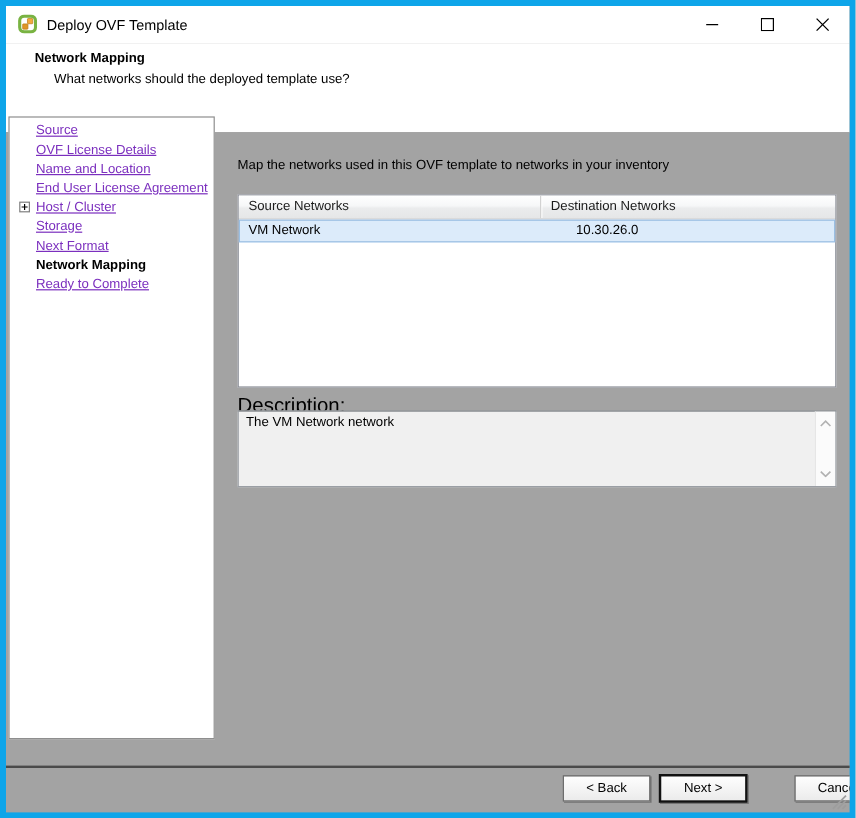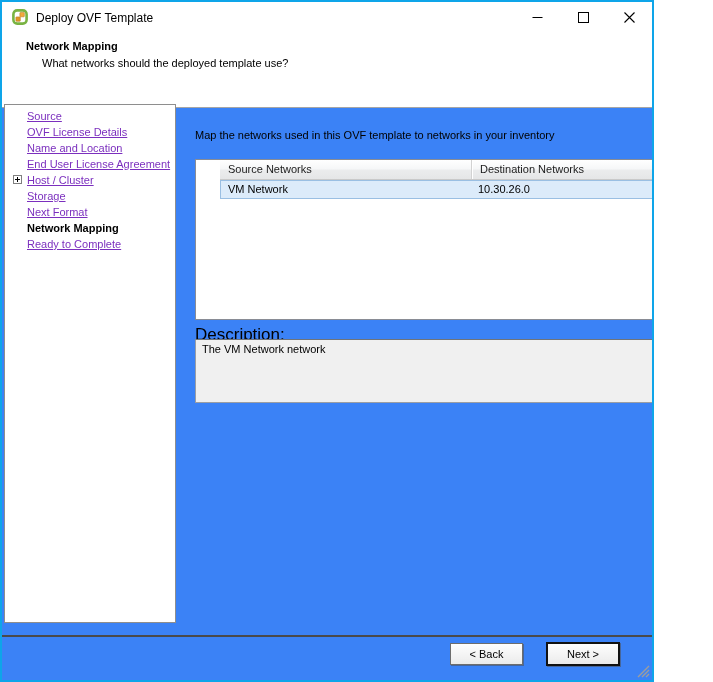--- a/index.html
+++ b/index.html
@@ -1,73 +1,73 @@
 <!DOCTYPE html>
 <html><head>
 <meta charset="utf-8">
 <style>
   * { margin:0; padding:0; box-sizing:border-box; }
   html,body { background:#ffffff; }
   body { font-family:"Liberation Sans", sans-serif; }
 
   .window {
-    position:relative; width:654px; height:682px;
-    background:#3b82f6; border:2px solid #0ea5e9;
+    position:relative; width:713px; height:682px;
+    background:#a3a3a3; border:5px solid #0ea5e9;
     overflow:hidden; font-size:11px; color:#000;
   }
 
   
   .titlebar { position:absolute; top:0; left:0; right:0; height:31px; background:#fff; }
   .app-icon { position:absolute; left:10px; top:7px; width:16px; height:16px; }
   .title-text { position:absolute; left:34px; top:9px; font-size:12px; white-space:nowrap; }
   .win-controls { position:absolute; right:0; top:0; height:31px; display:flex; }
   .win-btn { width:46px; height:31px; display:flex; align-items:center; justify-content:center; cursor:pointer; }
 
   
   .header { position:absolute; top:31px; left:0; right:0; height:74px; background:#fff; }
   .header-title { position:absolute; left:24px; top:7px; font-weight:bold; font-size:11px; }
   .header-sub { position:absolute; left:40px; top:24px; font-size:11px; }
   .hsep { position:absolute; top:105px; left:0; width:711px; height:1px; background:#a5a5a5; }
 
   
-  .sidebar { position:absolute; left:2px; top:102px; width:172px; height:519px; background:#fff; border:1px solid #8e8e8e;padding-left:24px; }
+  .sidebar { position:absolute; left:2px; top:92px; width:172px; height:519px; background:#fff; border:1px solid #8e8e8e;padding-left:24px; }
   .nav { position:absolute; top:3px; left:0; right:0; }
   .nav-item { position:relative; height:16px; line-height:16px; padding-left:22px; white-space:nowrap; font-size:11px; }
   .nav-item.link { color:#7b2fbe; text-decoration:underline; cursor:pointer; }
   .nav-item.current { font-weight:bold; color:#000; }
   .expand-box { position:absolute; left:8px; top:3px; width:9px; height:9px; border:1px solid #7f7f7f; background:#fff; }
 
   
   .instruction { position:absolute; left:193px; top:127px; font-size:11px; }
 
-  .net-table { position:absolute; left:193px; top:157px; width:499px; height:161px; background:#fff; border:1px solid #898c95;padding-left:24px; }
+  .net-table { position:absolute; left:193px; top:157px; width:499px; height:161px; background:#fff; border:1px solid #898c95; }
   .thead { display:flex; height:20px; background:linear-gradient(#ffffff,#f6f7f8 45%,#ebeced 55%,#e5e6e7); border-bottom:1px solid #c9c9c9; cursor:default; }
   .th { padding:3px 0 0 8px; font-size:11px; color:#1b1b1b; }
   .th1 { width:251px; }
   .th2 { flex:1; border-left:1px solid #d2d2d2; box-shadow:inset 1px 0 0 #ffffff; }
-  .trow { display:flex; height:19px; background:#dcebfa; border:1px solid #9abfe3; cursor:default; }
+  .trow { display:flex; height:19px; background:#dcebfa; border:1px solid #9abfe3; cursor:default;gap:23px; }
   .td { padding:2px 0 0 7px; font-size:11px; }
   .td1 { width:250px; }
 
   .desc-label { position:absolute; left:193px; top:323px; font-size:17px; }
   .desc-box { position:absolute; left:193px; top:337px; width:499px; height:64px; background:#f0f0f0; border:1px solid #9a9ea4; border-top-color:#70747a; }
   .desc-text { position:absolute; left:6px; top:3px; right:22px; font-size:11px; }
   .scrollbar { position:absolute; right:0; top:0; bottom:0; width:17px; background:#fbfbfb; border-left:1px solid #e6e6e6; }
   .scroll-up { position:absolute; top:4px; left:3px; cursor:pointer; }
   .scroll-down { position:absolute; bottom:4px; left:3px; cursor:pointer; }
 
   
   .fsep { position:absolute; top:633px; left:0; width:713px; height:2px; background:#4a4a4a; }
   .btn {
     position:absolute; top:641px; width:73px; height:22px;
     font-family:"Liberation Sans", sans-serif; font-size:11px; color:#000;
     background:linear-gradient(#fefefe,#ebebeb); border:1px solid #6d6d6d;
     box-shadow:1px 1px 0 rgba(80,80,80,.55); cursor:pointer;
   }
-  .btn-back { left:448px; }
+  .btn-back { left:464px; }
   .btn-next { left:544px; top:640px; width:74px; height:24px; border:2px solid #121212; }
   .btn-cancel { left:657px; }
   .grip { position:absolute; right:2px; bottom:2px; width:13px; height:13px; cursor:nwse-resize; }
 </style>
 </head>
 <body>
 
 <div class="window">
 
   <div class="titlebar">

